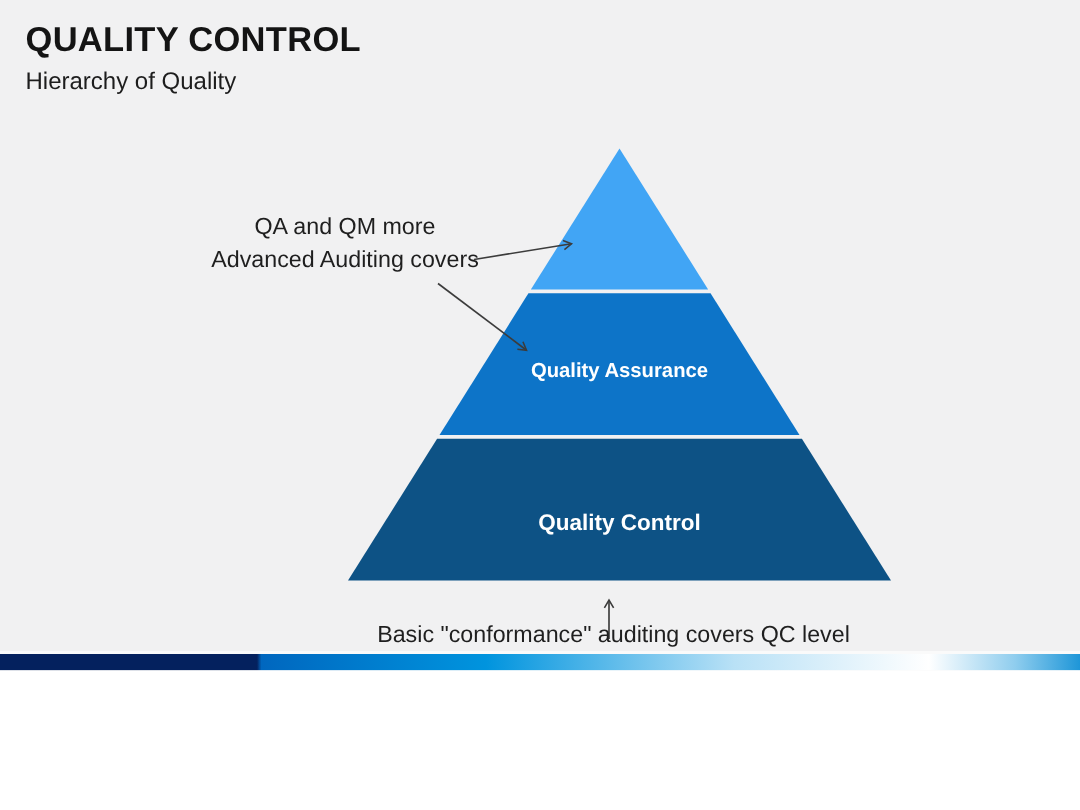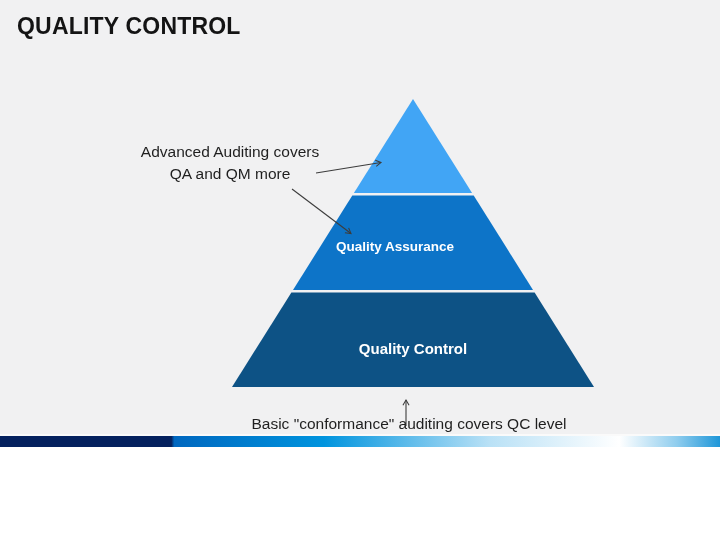--- a/index.html
+++ b/index.html
@@ -36,21 +36,21 @@
     height: 540px;
   }
   .tier-label {
     position: absolute;
     color: #ffffff;
     font-weight: bold;
     text-align: center;
     line-height: 19px;
   }
   .tier-label.t1 { left: 363px; top: 151px; width: 100px; font-size: 13px; }
-  .tier-label.t2 { left: 295px; top: 237px; width: 200px; font-size: 13.5px; }
+  .tier-label.t2 { left: 313px; top: 237px; width: 200px; font-size: 13.5px; }
   .tier-label.t3 { left: 313px; top: 339px; width: 200px; font-size: 15px; }
   .note-left {
     position: absolute;
     left: 128px;
     top: 141px;
     width: 204px;
     text-align: center;
     font-size: 15.5px;
     line-height: 22px;
     color: #1f1f1f;
@@ -80,20 +80,21 @@
     height: 11px;
     background: #04215e;
   }
 </style>
 </head>
 <body>
 
 <div class="slide">
 
   <div class="title">QUALITY CONTROL</div>
+  <div class="subtitle">Hierarchy of Quality</div>
 
   <svg class="diagram-svg" viewBox="0 0 720 540" xmlns="http://www.w3.org/2000/svg">
     <defs>
       <marker id="arrowhead" viewBox="0 0 10 10" refX="8" refY="5" markerWidth="8" markerHeight="8" orient="auto">
         <path d="M2,1.5 L8,5 L2,8.5" fill="none" stroke="#3c3c3c" stroke-width="1.2"></path>
       </marker>
     </defs>
 
     <polygon points="413,99 472.1,193 353.9,193" fill="#41a5f5"></polygon>
     <polygon points="352.3,195.5 473.7,195.5 533,290 293,290" fill="#0d74c8"></polygon>
@@ -101,22 +102,22 @@
 
     <line x1="316" y1="173" x2="381" y2="162.5" stroke="#3c3c3c" stroke-width="1.1" marker-end="url(#arrowhead)"></line>
     <line x1="292" y1="189" x2="351" y2="233.5" stroke="#3c3c3c" stroke-width="1.1" marker-end="url(#arrowhead)"></line>
     <line x1="406" y1="426" x2="406" y2="400" stroke="#3c3c3c" stroke-width="1.1" marker-end="url(#arrowhead)"></line>
   </svg>
 
   <div class="tier-label t2">Quality Assurance</div>
   <div class="tier-label t3">Quality Control</div>
 
   <div class="note-left">
+    <div>QA and QM more</div>
     <div>Advanced Auditing covers</div>
-    <div>QA and QM more</div>
   </div>
 
   <div class="note-bottom">Basic "conformance" auditing covers QC level</div>
 
   <div class="footer-sep"></div>
   <div class="footer-bar" style="background: linear-gradient(90deg, rgb(4, 33, 94) 0%, rgb(4, 33, 94) 23.8%, rgb(0, 103, 191) 24.2%, rgb(0, 148, 222) 45%, rgb(185, 225, 246) 68%, rgb(255, 255, 255) 86%, rgb(143, 205, 238) 94%, rgb(30, 150, 216) 100%);"></div>
 
 </div>
 
 </body></html>

